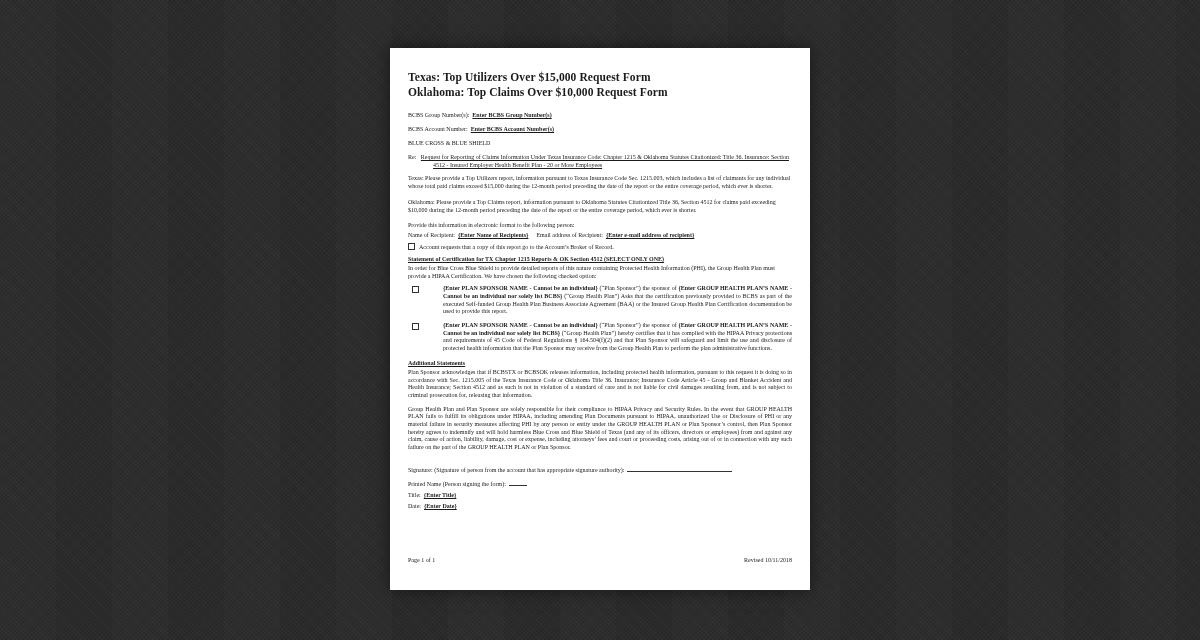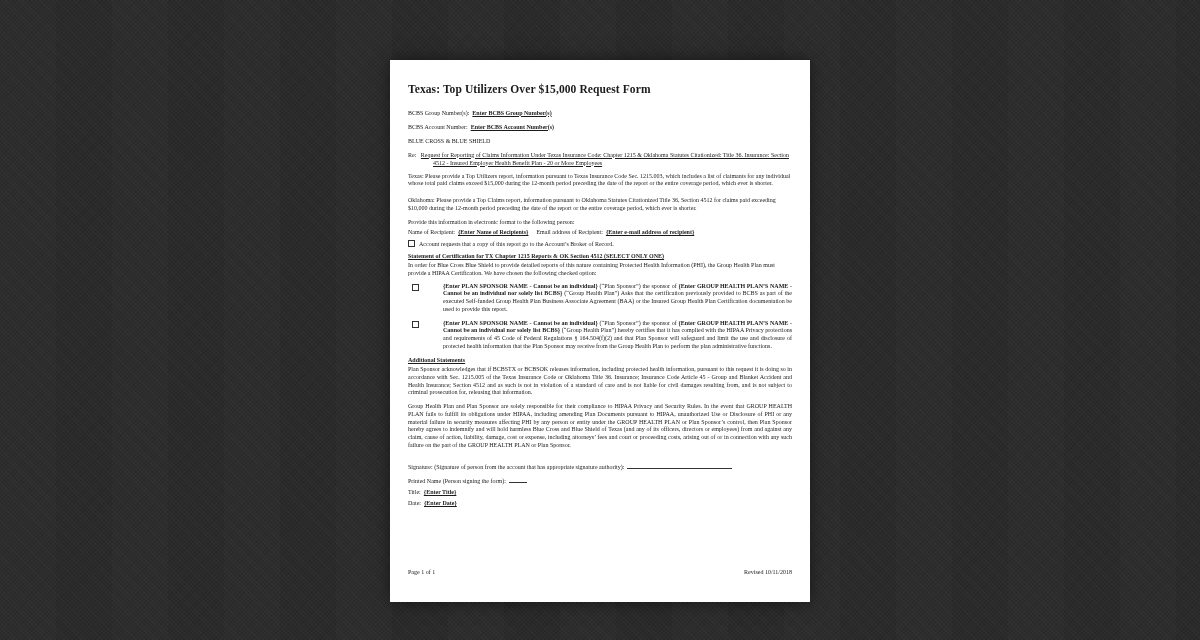--- a/index.html
+++ b/index.html
@@ -12,21 +12,21 @@
     position: relative;
     width: 1200px; height: 640px;
     background-color: #2a2a2b;
     background-image:
       repeating-linear-gradient(45deg, rgba(255,255,255,0.022) 0px, rgba(255,255,255,0.022) 1px, transparent 1px, transparent 3px),
       repeating-linear-gradient(135deg, rgba(0,0,0,0.07) 0px, rgba(0,0,0,0.07) 1px, transparent 1px, transparent 3px),
       repeating-linear-gradient(90deg, rgba(255,255,255,0.012) 0px, rgba(255,255,255,0.012) 56px, transparent 56px, transparent 112px);
   }
   .page {
     position: absolute;
-    left: 390px; top: 60px;
+    left: 390px; top: 48px;
     width: 420px; height: 542px;
     box-sizing: border-box;
     padding: 22px 18px 0 18px;
     background: #ffffff;
     color: #1b1b1b;
     box-shadow: 0 0 16px rgba(0,0,0,0.5);
     font-size: 6px;
     line-height: 7.7px;
   }
   .doc-title {
@@ -80,20 +80,21 @@
   }
 </style>
 </head>
 <body>
 
 <div class="desk">
   <div class="page">
 
     <div class="doc-title">
       <div>Texas: Top Utilizers Over $15,000 Request Form</div>
+      <div>Oklahoma: Top Claims Over $10,000 Request Form</div>
     </div>
 
     <div class="line" style="margin-top:12px;">
       <span class="lbl">BCBS Group Number(s):</span><span class="bu">Enter BCBS Group Number(s)</span>
     </div>
 
     <div class="line">
       <span class="lbl">BCBS Account Number:</span><span class="bu">Enter BCBS Account Number(s)</span>
     </div>
 

